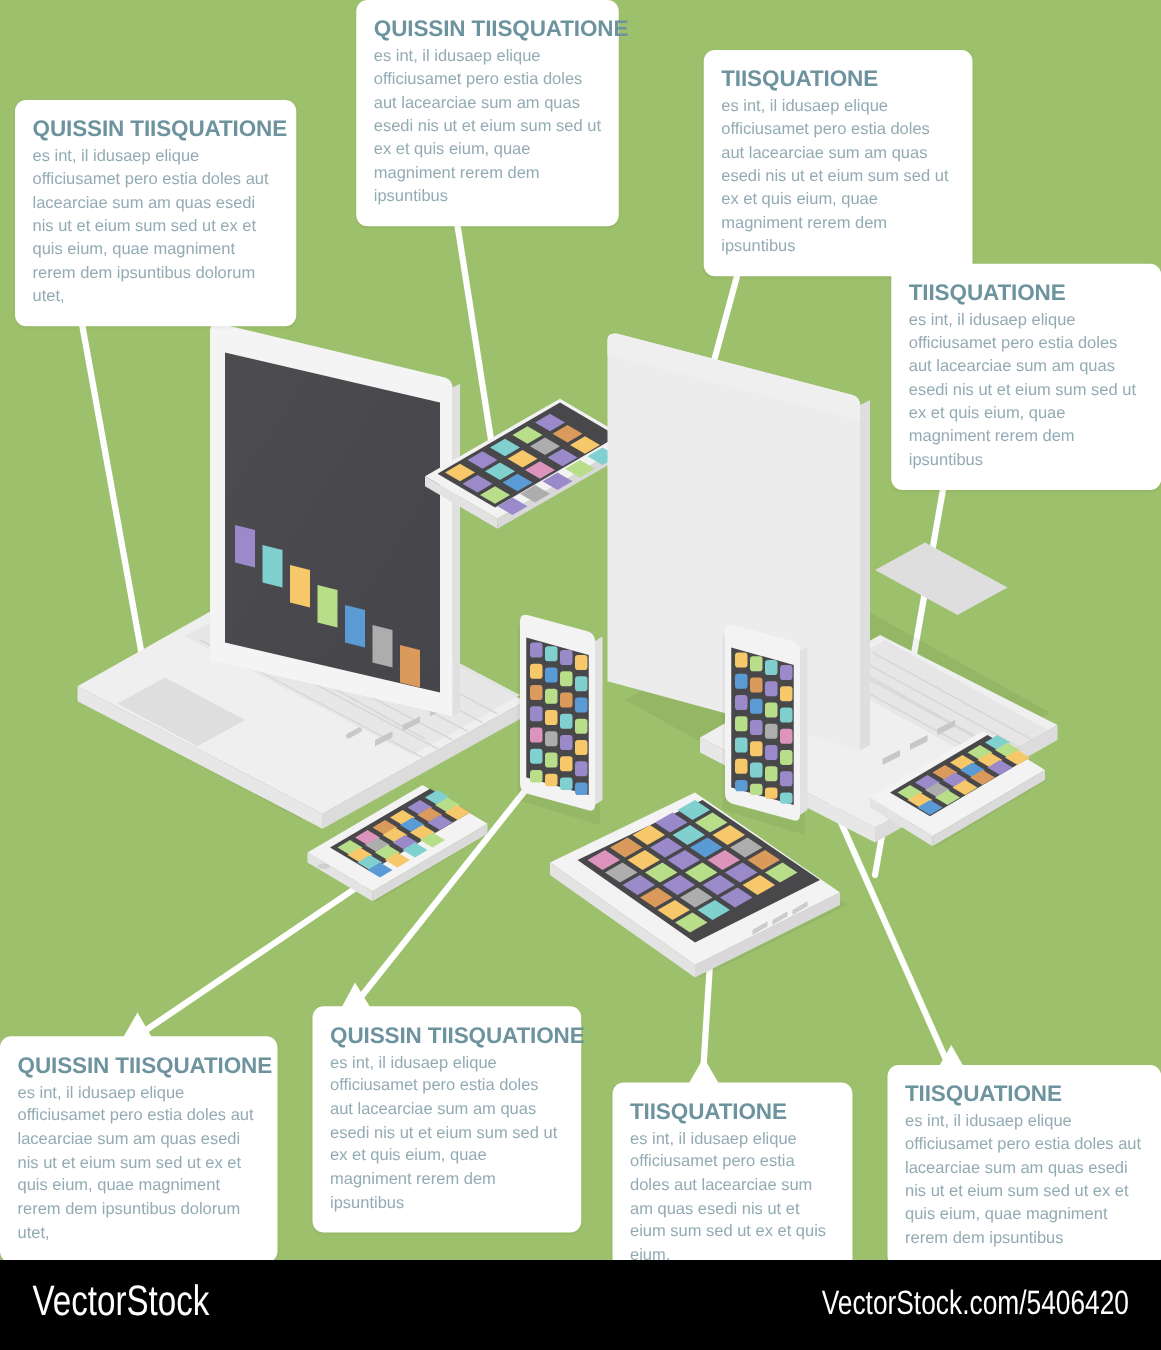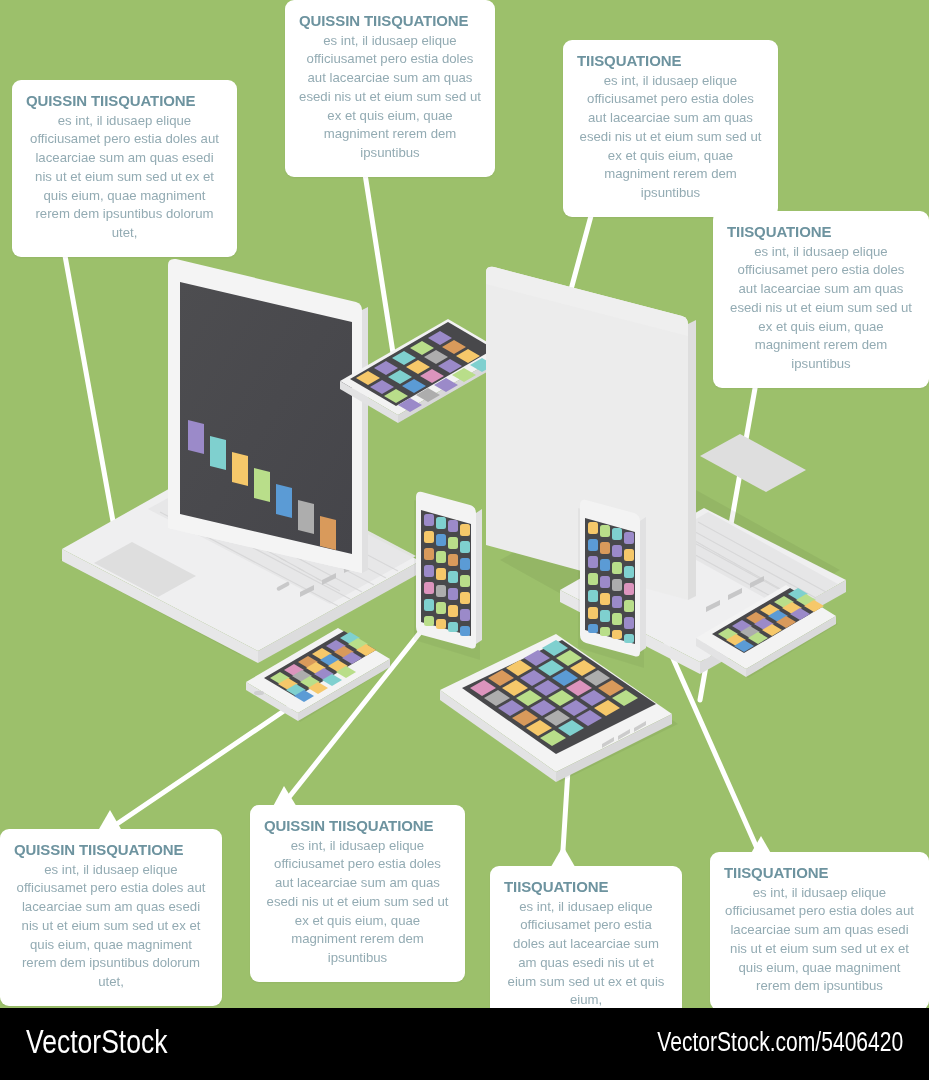--- a/index.html
+++ b/index.html
@@ -26,33 +26,32 @@
   .callout{
     position:absolute;
     background:#ffffff;
     border-radius:9px;
     box-sizing:border-box;
     padding:12px 14px 14px 14px;
     box-shadow:0 1px 2px rgba(0,0,0,0.05);
   }
   .callout h3{
     margin:0 0 1px 0;
-    font-size:15px;
+    font-size:18px;
     font-weight:bold;
     letter-spacing:-0.1px;
     color:#6d939f;
     line-height:1.25;
     white-space:nowrap;
   }
   .callout p{
     margin:0;
     font-size:13.2px;
     line-height:1.42;
     color:#93abb3;
-    text-align:center;
   }
   
   .watermark{
     position:absolute;left:0;top:1008px;width:929px;height:72px;
     background:#000000;
   }
   .wm-logo{
     position:absolute;left:26px;top:1022px;
     color:#ffffff;font-size:34px;font-weight:normal;
     font-family:"Liberation Sans Narrow","Liberation Sans",sans-serif;

